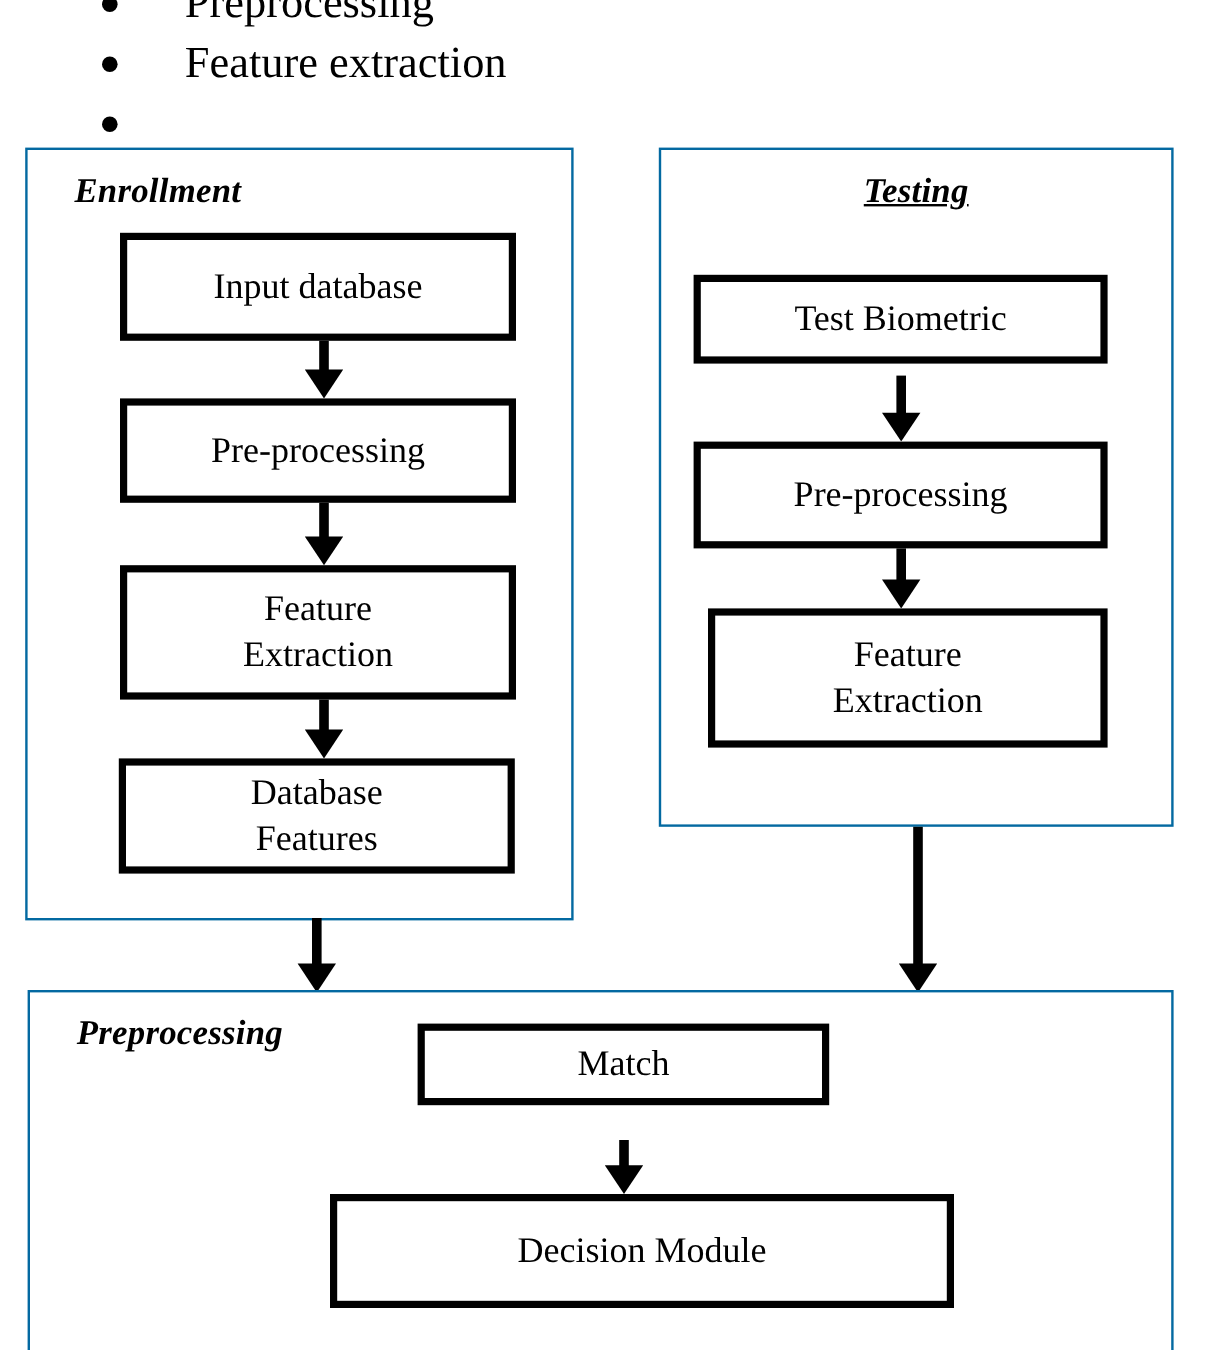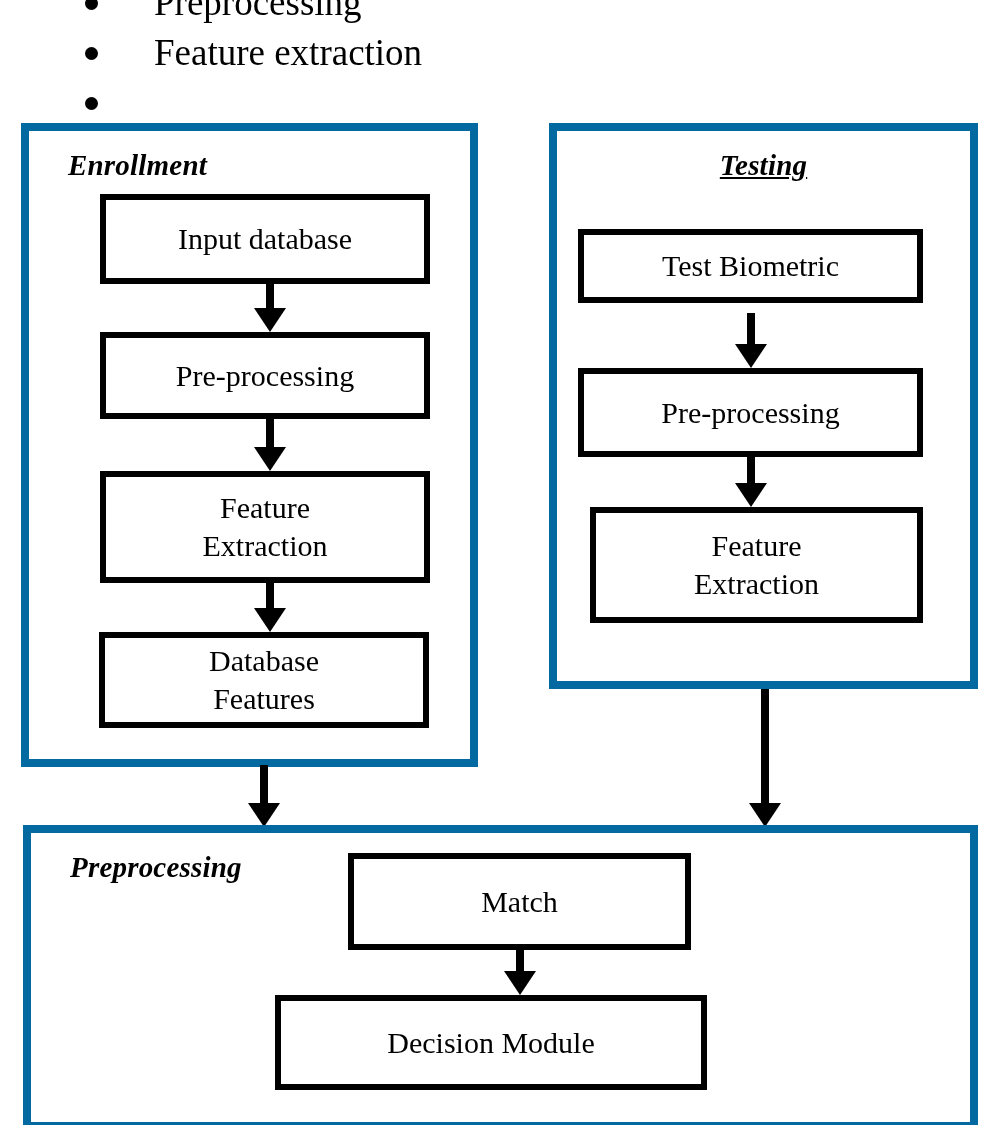--- a/index.html
+++ b/index.html
@@ -51,21 +51,21 @@
     font-size: 37px;
     line-height: 50px;
     white-space: nowrap;
     font-family: "Liberation Serif", "DejaVu Serif", serif;
   }
 
   
   .panel {
     position: absolute;
     background: #ffffff;
-    border: 8px solid #0369a1;
+    border: 2px solid #0369a1;
     box-sizing: border-box;
   }
   .panel-title {
     position: absolute;
     font-weight: bold;
     font-style: italic;
     font-size: 29px;
     white-space: nowrap;
     font-family: "Liberation Serif", "DejaVu Serif", serif;
     letter-spacing: 0.2px;
@@ -203,26 +203,26 @@
 
   <div class="arrow" style="left:745px; top:689px; width:40px; height:138px;">
     <span class="arrow-shaft" style="height:116px;"></span>
     <span class="arrow-head"></span>
   </div>
 
   <div class="panel" style="left:23px; top:825px; width:955px; height:305px;">
     <div class="panel-title" style="left:39px; top:18px;">Preprocessing</div>
   </div>
 
-  <div class="node" style="left:348px; top:853px; width:343px; height:97px;">
+  <div class="node" style="left:348px; top:853px; width:343px; height:68px;">
     <span class="node-label">Match</span>
   </div>
 
   <div class="arrow" style="left:500px; top:950px; width:40px; height:45px;">
     <span class="arrow-shaft" style="height:23px;"></span>
     <span class="arrow-head"></span>
   </div>
 
-  <div class="node" style="left:275px; top:995px; width:432px; height:95px;align-items:center;">
+  <div class="node" style="left:275px; top:995px; width:520px; height:95px;align-items:center;">
     <span class="node-label">Decision Module</span>
   </div>
 
 </div>
 
 </body></html>

